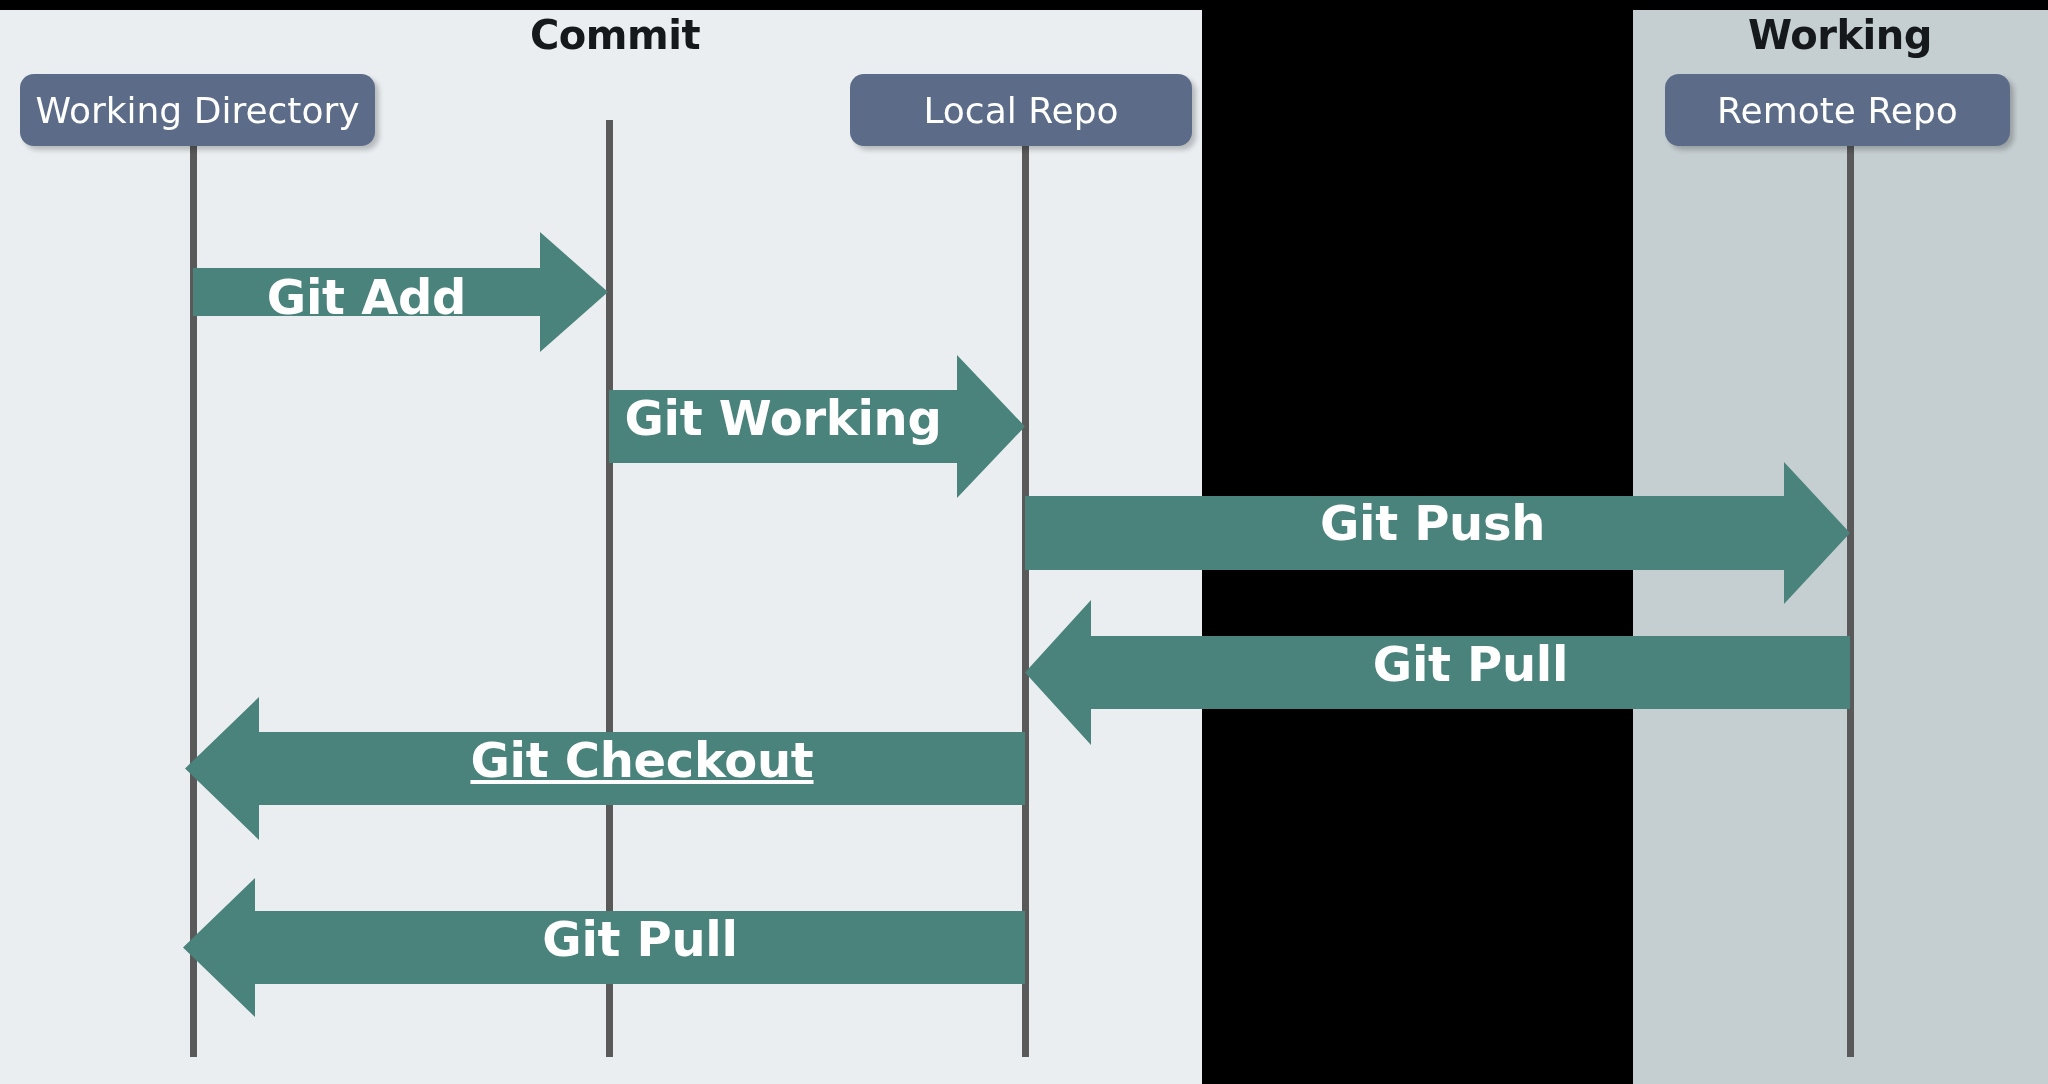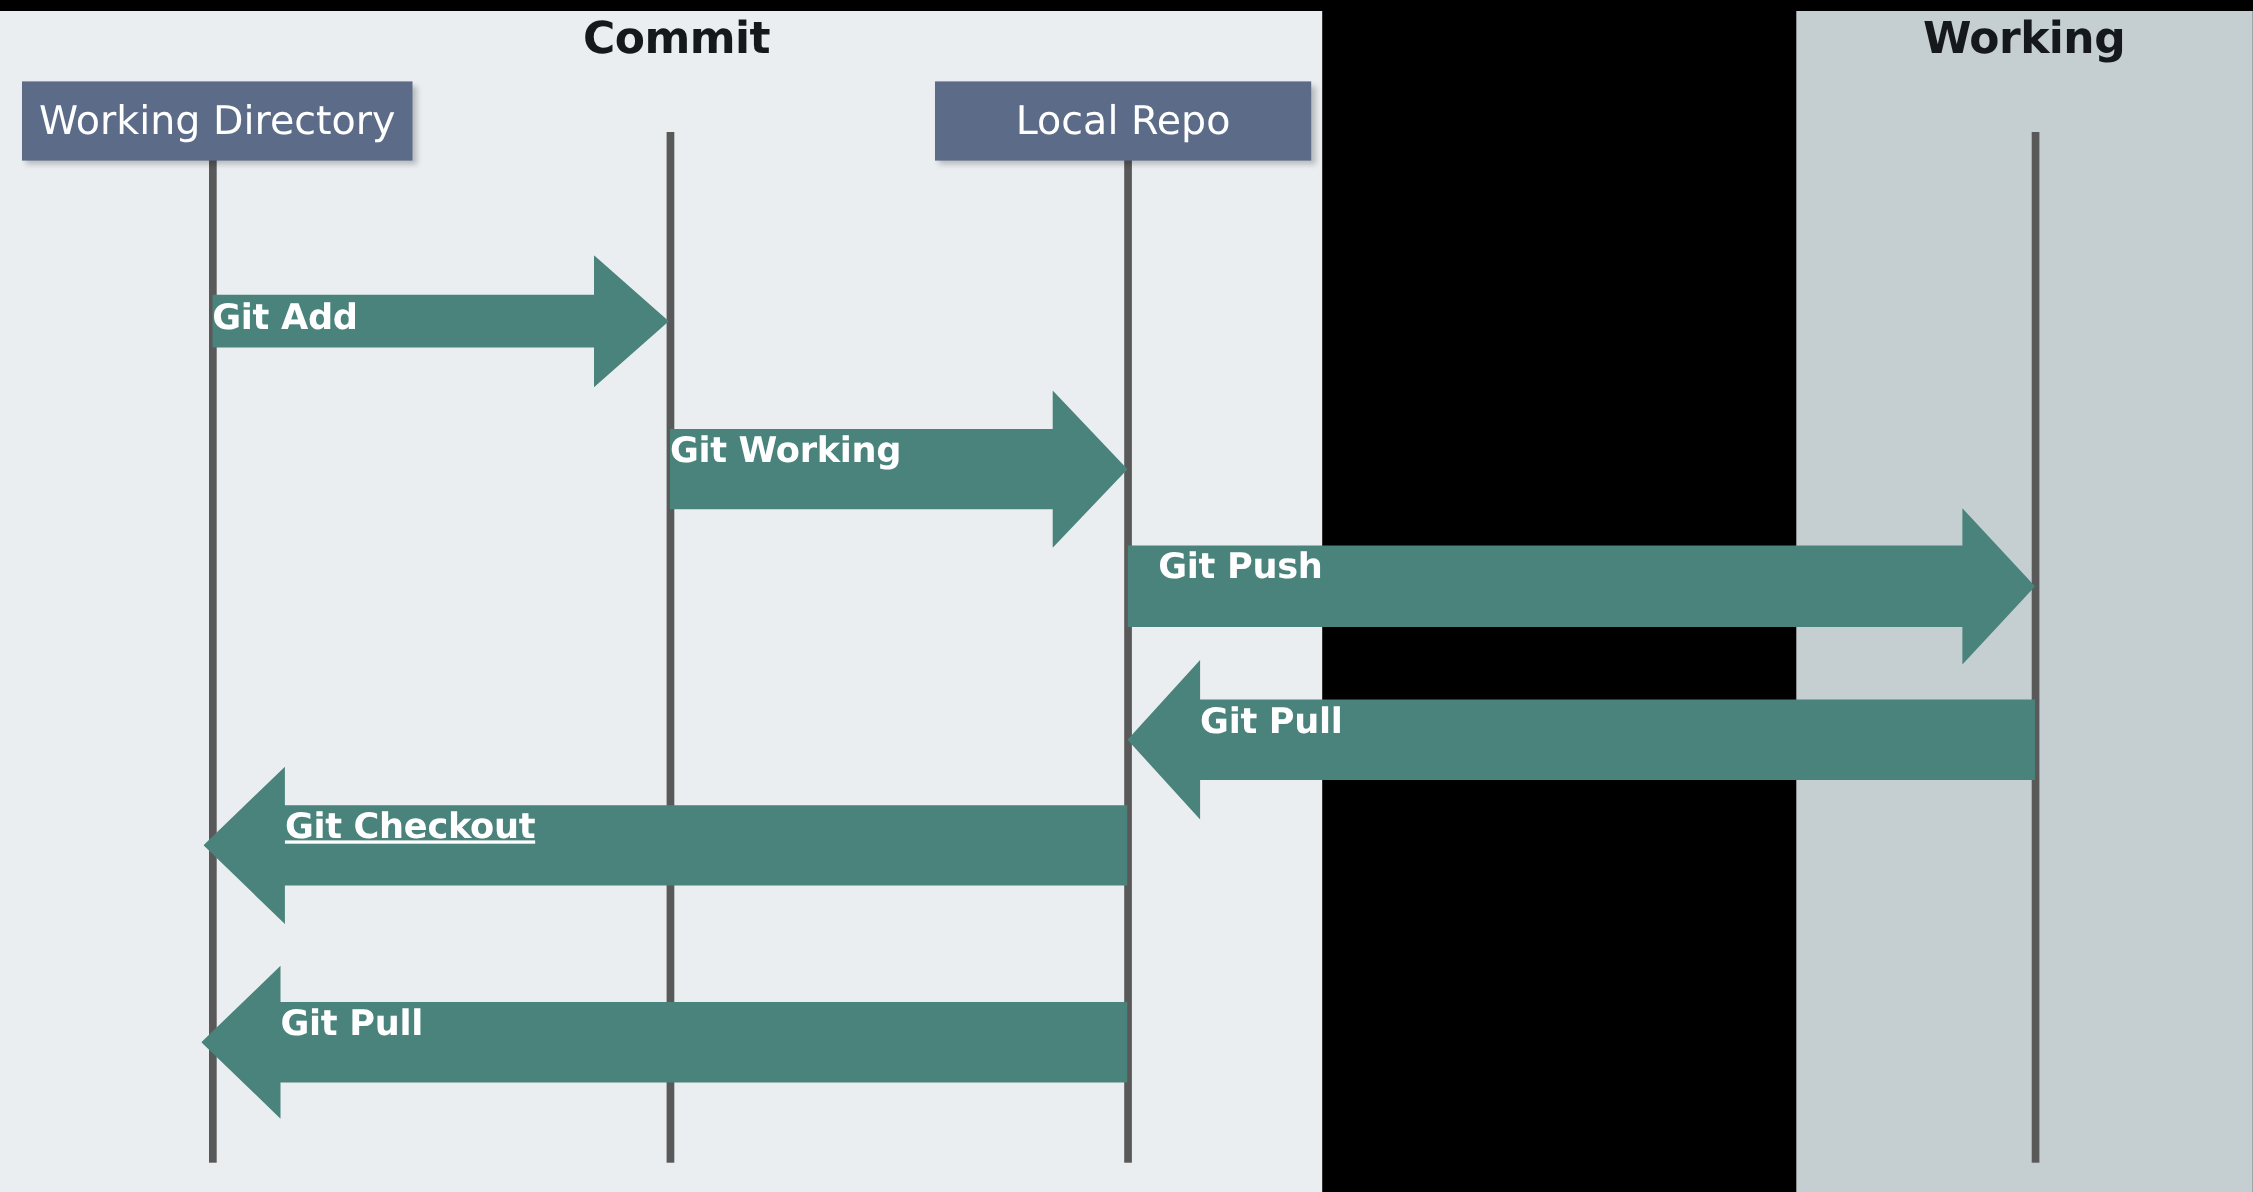--- a/index.html
+++ b/index.html
@@ -59,40 +59,42 @@
     position: absolute;
     background: #5b6b88;
     color: #ffffff;
     display: flex;
     align-items: center;
     justify-content: center;
     font-size: 36px;
     letter-spacing: 0px;
     box-shadow: 4px 4px 5px rgba(0,0,0,0.22);
     box-sizing: border-box;
+    border-radius: 14px;
   }
   .lifeline {
     position: absolute;
     width: 7px;
     background: #595959;
   }
   .arrow {
     position: absolute;
   }
   .arrow svg {
     display: block;
     width: 100%;
     height: 100%;
   }
   .arrow-label {
     position: absolute;
     color: #ffffff;
     font-weight: bold;
-    font-size: 32px;
+    font-size: 48px;
     white-space: nowrap;
+    text-align: center;
     letter-spacing: -0.3px;
   }
 </style>
 </head>
 <body>
 
 <div id="canvas">
 
   <div class="panel" id="panel-local"></div>
 
@@ -150,14 +152,17 @@
 
   <div class="node-box" style="left:20px; top:74px; width:355px; height:72px;">
     <span>Working Directory</span>
   </div>
 
 
   <div class="node-box" style="left:850px; top:74px; width:342px; height:72px;">
     <span>Local Repo</span>
   </div>
 
+  <div class="node-box" style="left:1665px; top:74px; width:345px; height:72px;">
+    <span>Remote Repo</span>
+  </div>
 
 </div>
 
 </body></html>

